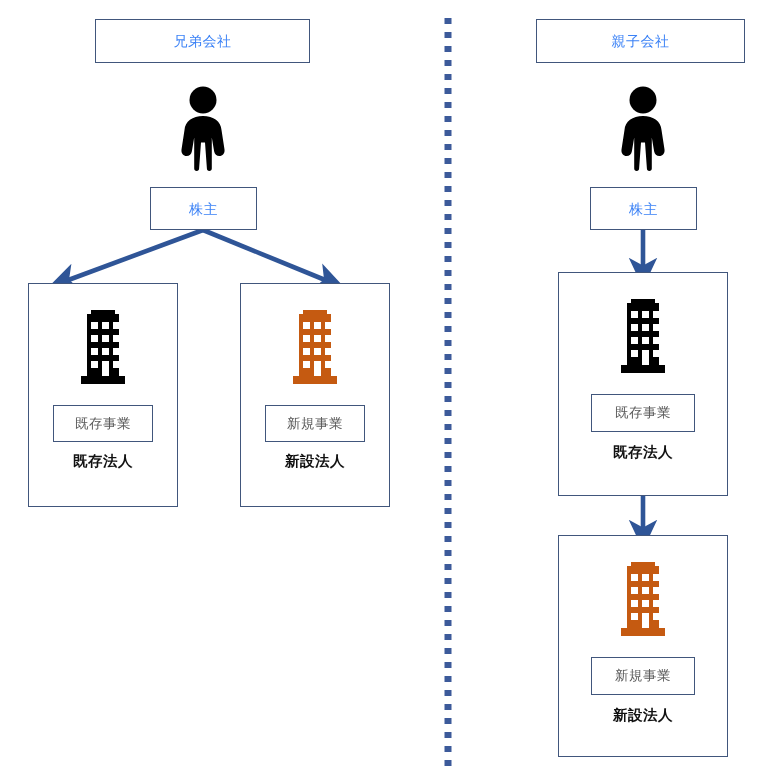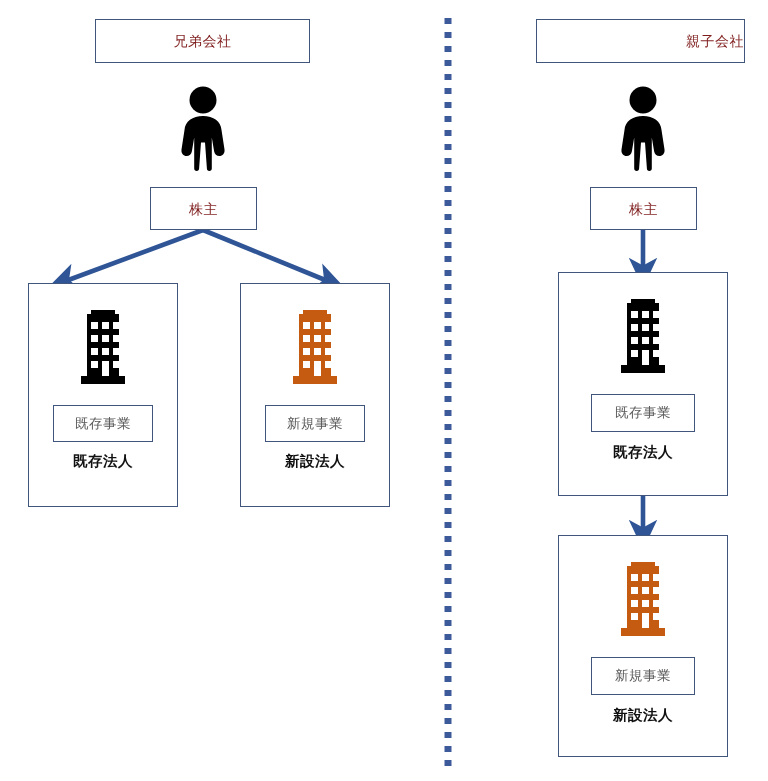--- a/index.html
+++ b/index.html
@@ -26,21 +26,21 @@
     position: absolute;
     box-sizing: border-box;
     border: 1.4px solid #41567c;
     background: #ffffff;
     display: flex;
     align-items: center;
     justify-content: center;
   }
   .box-label {
     font-size: 14px;
-    color: #7f1d1d;
+    color: #3b82f6;
     letter-spacing: .5px;
     line-height: 1;
     white-space: nowrap;
   }
 
   
   .header-box { }
 
   
   .share-box { }
@@ -204,21 +204,21 @@
           <rect x="30" y="55" width="7" height="15"></rect>
         </g>
       </svg>
     </div>
     <div class="company-inner" style="top:121px; width:100px; height:37px;">
       <span class="box-label">新規事業</span>
     </div>
     <div class="company-name" style="top:168px;">新設法人</div>
   </div>
 
-  <div class="box header-box" style="left:536px; top:19px; width:209px; height:44px;justify-content:flex-end;">
+  <div class="box header-box" style="left:536px; top:19px; width:209px; height:44px;">
     <span class="box-label">親子会社</span>
   </div>
 
   <div class="person" style="left:612px; top:86px; width:62px; height:85px;">
     <svg viewBox="0 0 62 85" width="62" height="85">
       <circle cx="31" cy="14" r="13.5" fill="#000000"></circle>
       <path fill="#000000" d="
         M31,30
         C20.5,30 13,35.5 12.5,44
         L9.5,63.5

